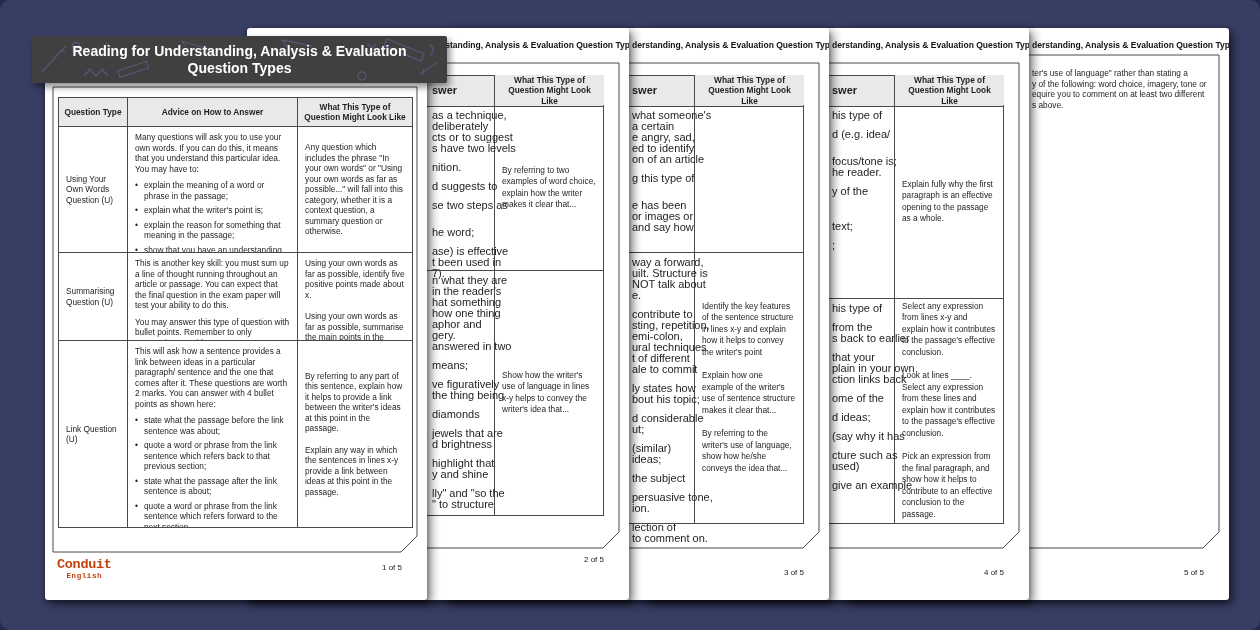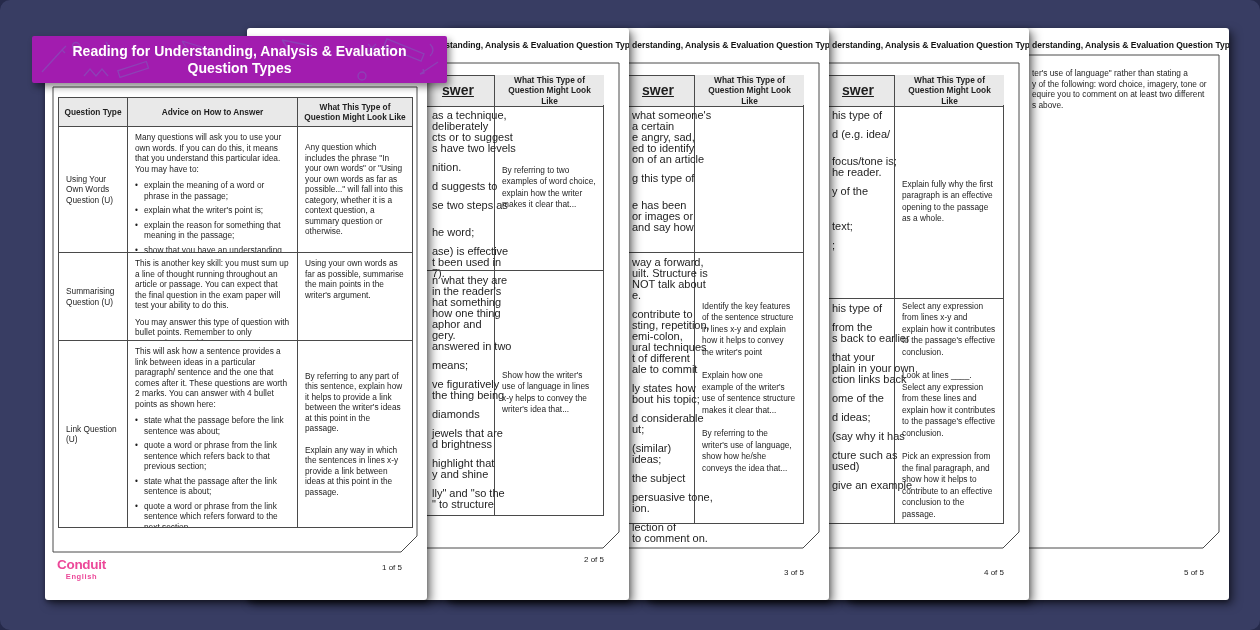--- a/index.html
+++ b/index.html
@@ -23,39 +23,39 @@
   .bl{display:flex;margin:0 0 4px 0;}
   .bl .dot{width:9px;flex:0 0 9px;}
   .might{display:flex;flex-direction:column;gap:11px;}
   .might.center{justify-content:center;}
   .might p{margin:0;}
   
   .grayhead{position:absolute;background:#e9e9e9;border:1px solid #4a4a4a;border-left:none;}
   .mighthead{position:absolute;background:#e9e9e9;font-weight:bold;font-size:8.3px;
              line-height:10.5px;display:flex;align-items:center;justify-content:center;
              text-align:center;color:#1e1e1e;padding:0 4px;box-sizing:border-box;}
-  .advheadfrag{position:absolute;left:195px;font-weight:bold;font-size:14px;color:#1e1e1e;
-               display:flex;align-items:center;text-decoration:underline;}
+  .advheadfrag{position:absolute;left:185px;font-weight:bold;font-size:11px;color:#1e1e1e;
+               display:flex;align-items:center;}
   .vline,.hline{position:absolute;background:#4a4a4a;}
   .fragblock{position:absolute;left:185px;font-size:11px;line-height:11px;
              white-space:nowrap;color:#1e1e1e;}
   .fragblock .gap{height:8px;}
   .pmight{position:absolute;display:flex;flex-direction:column;justify-content:center;
           gap:12px;font-size:8.3px;line-height:11.5px;color:#1e1e1e;
           padding:6px 7px;box-sizing:border-box;overflow:hidden;}
   .pmight p{margin:0;}
   .para5{position:absolute;left:185px;top:40px;font-size:8.3px;line-height:10.5px;
          white-space:nowrap;color:#1e1e1e;}
   
   .pnum{position:absolute;right:25px;font-size:8px;color:#222;}
-  .brand{position:absolute;left:12px;top:498px;color:#ec4899;line-height:1;}
+  .brand{position:absolute;left:12px;top:498px;color:#c2410c;line-height:1;font-family:Liberation Mono, monospace;}
   .brand .n{font-weight:bold;font-size:13.5px;letter-spacing:-0.3px;}
   .brand .s{font-size:7.5px;font-weight:bold;text-align:center;margin-top:1px;letter-spacing:.6px;}
   
-  .banner{position:absolute;left:32px;top:36px;width:415px;height:47px;background:#a21caf;
+  .banner{position:absolute;left:32px;top:36px;width:415px;height:47px;background:#404040;
           z-index:60;display:flex;flex-direction:column;align-items:center;justify-content:center;
           overflow:hidden;border-radius:2px;box-shadow:3px 4px 7px rgba(0,0,0,.45);}
   .banner .tl{position:relative;z-index:2;color:#ffffff;font-weight:bold;font-size:14px;
               line-height:16.5px;white-space:nowrap;}
   .doodles{position:absolute;inset:0;z-index:1;opacity:.4;}
 </style>
 </head>
 <body>
 
 <div class="stage">
@@ -90,20 +90,21 @@
           </div>
           <div class="c might center">
             <p>Any question which includes the phrase "In your own words" or "Using your own words as far as possible..." will fall into this category, whether it is a context question, a summary question or otherwise.</p>
           </div>
           <div class="c qtcell">Summarising Question (U)</div>
           <div class="c adv">
             <p>This is another key skill: you must sum up a line of thought running throughout an article or passage. You can expect that the final question in the exam paper will test your ability to do this.</p>
             <p>You may answer this type of question with bullet points. Remember to only summarise KEY ideas.</p>
           </div>
           <div class="c might">
+            <p>Using your own words as far as possible, identify five positive points made about x.</p>
             <p>Using your own words as far as possible, summarise the main points in the writer's argument.</p>
           </div>
           <div class="c qtcell">Link Question (U)</div>
           <div class="c adv">
             <p>This will ask how a sentence provides a link between ideas in a particular paragraph/ sentence and the one that comes after it. These questions are worth 2 marks. You can answer with 4 bullet points as shown here:</p>
             <div class="bl">
               <span class="dot">•</span>
               <span>state what the passage before the link sentence was about;</span>
             </div>
             <div class="bl">

